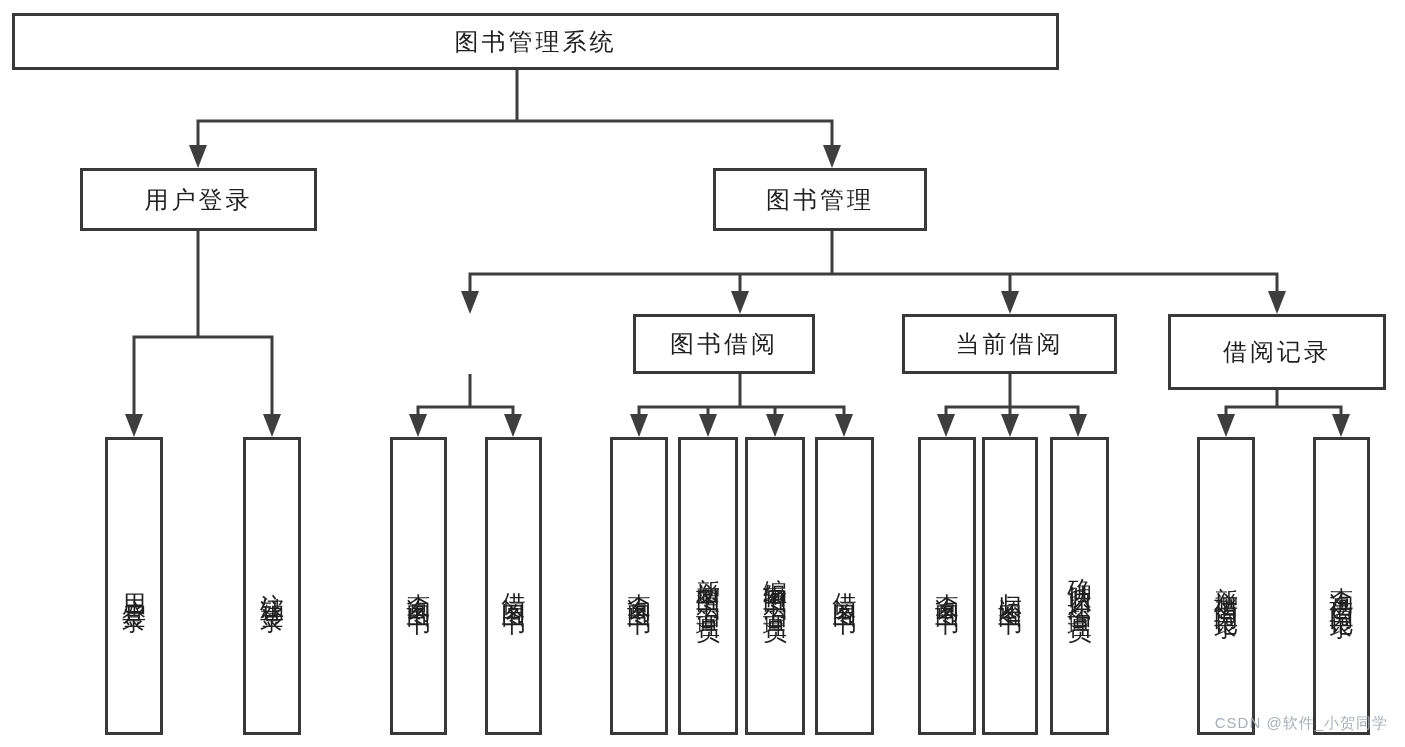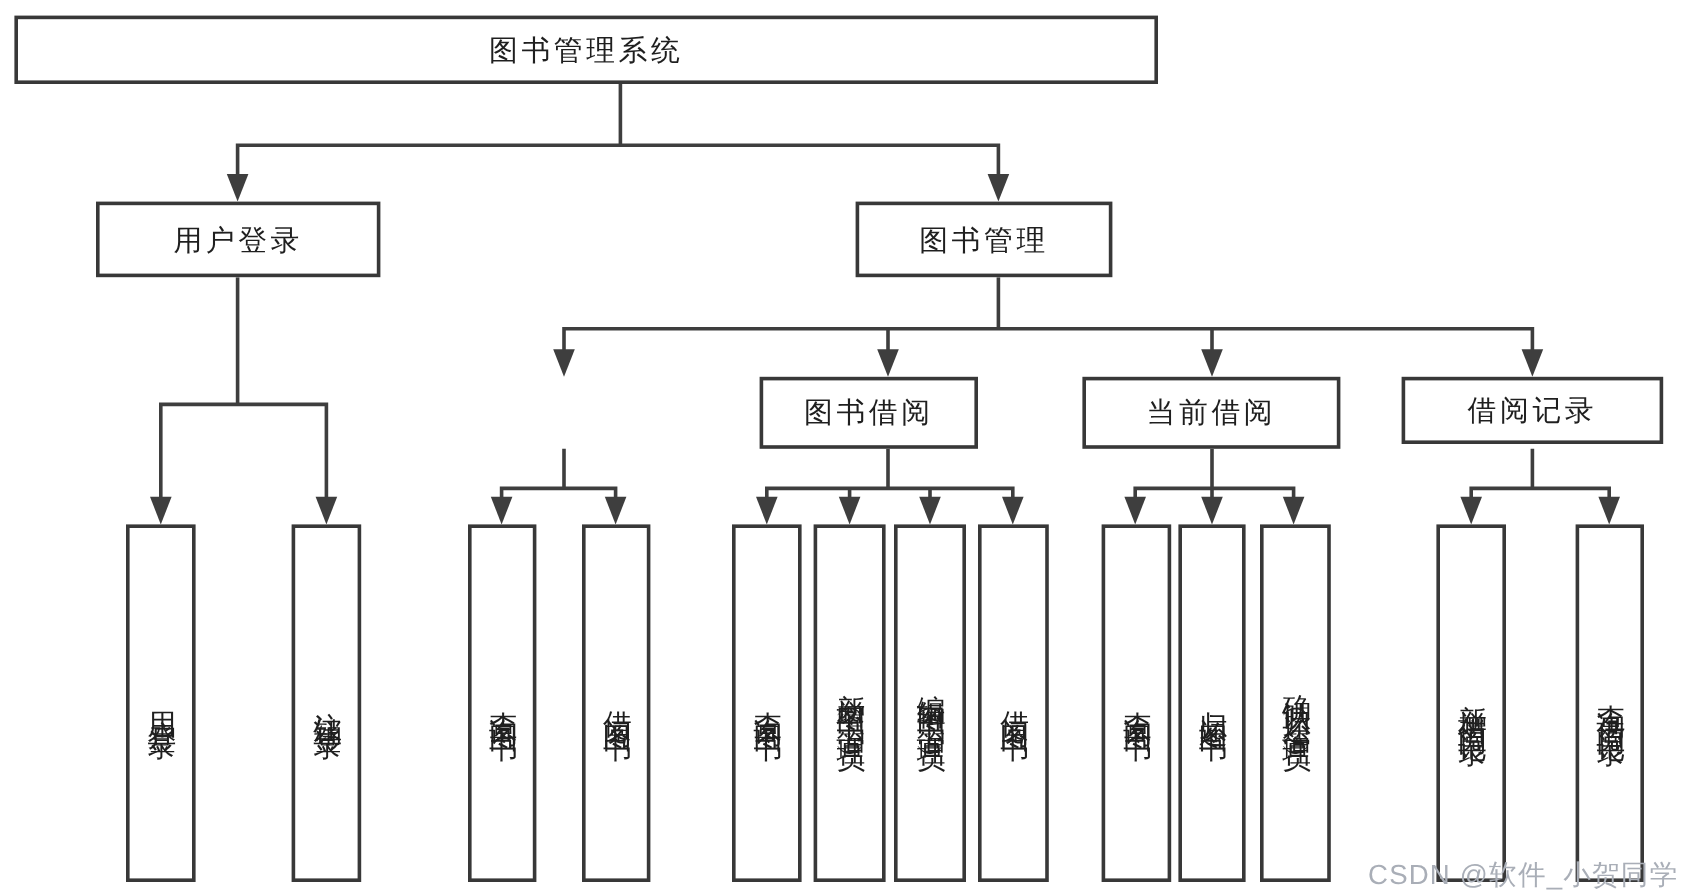--- a/index.html
+++ b/index.html
@@ -54,21 +54,21 @@
     letter-spacing: 6px;
     line-height: 1;
     color: #1f1f1f;
   }
   .watermark {
     position: absolute;
     left: 1140px;
     top: 714px;
     width: 248px;
     text-align: right;
-    font-size: 23px;
+    font-size: 15px;
     letter-spacing: 1px;
     color: #a9aeb7;
     z-index: 5;
     white-space: nowrap;
   }
 </style>
 </head>
 <body>
 
 <div class="diagram">
@@ -116,38 +116,38 @@
       <polygon class="head" points="1069,414 1087,414 1078,437"></polygon>
     </g>
 
     <g>
       <path class="wire" d="M1277 374 V407 M1224.5 407 H1342.5 M1226 407 V416 M1341 407 V416"></path>
       <polygon class="head" points="1217,414 1235,414 1226,437"></polygon>
       <polygon class="head" points="1332,414 1350,414 1341,437"></polygon>
     </g>
   </svg>
 
-  <div class="node" style="left:12px; top:13px; width:953px; height:57px;">
+  <div class="node" style="left:12px; top:13px; width:1047px; height:57px;">
     <span class="hlabel">图书管理系统</span>
   </div>
 
   <div class="node" style="left:80px; top:168px; width:237px; height:63px;">
     <span class="hlabel">用户登录</span>
   </div>
   <div class="node" style="left:713px; top:168px; width:214px; height:63px;">
     <span class="hlabel">图书管理</span>
   </div>
 
   <div class="node" style="left:633px; top:314px; width:182px; height:60px;">
     <span class="hlabel">图书借阅</span>
   </div>
   <div class="node" style="left:902px; top:314px; width:215px; height:60px;font-family:Liberation Mono, monospace;">
     <span class="hlabel">当前借阅</span>
   </div>
-  <div class="node" style="left:1168px; top:314px; width:218px; height:56px;">
+  <div class="node" style="left:1168px; top:314px; width:218px; height:76px;">
     <span class="hlabel">借阅记录</span>
   </div>
 
   <div class="node leaf" style="left:105px; top:437px; width:58px; height:298px;">
     <span class="vlabel">用户登录</span>
   </div>
   <div class="node leaf" style="left:243px; top:437px; width:58px; height:298px;">
     <span class="vlabel">注销登录</span>
   </div>
 

